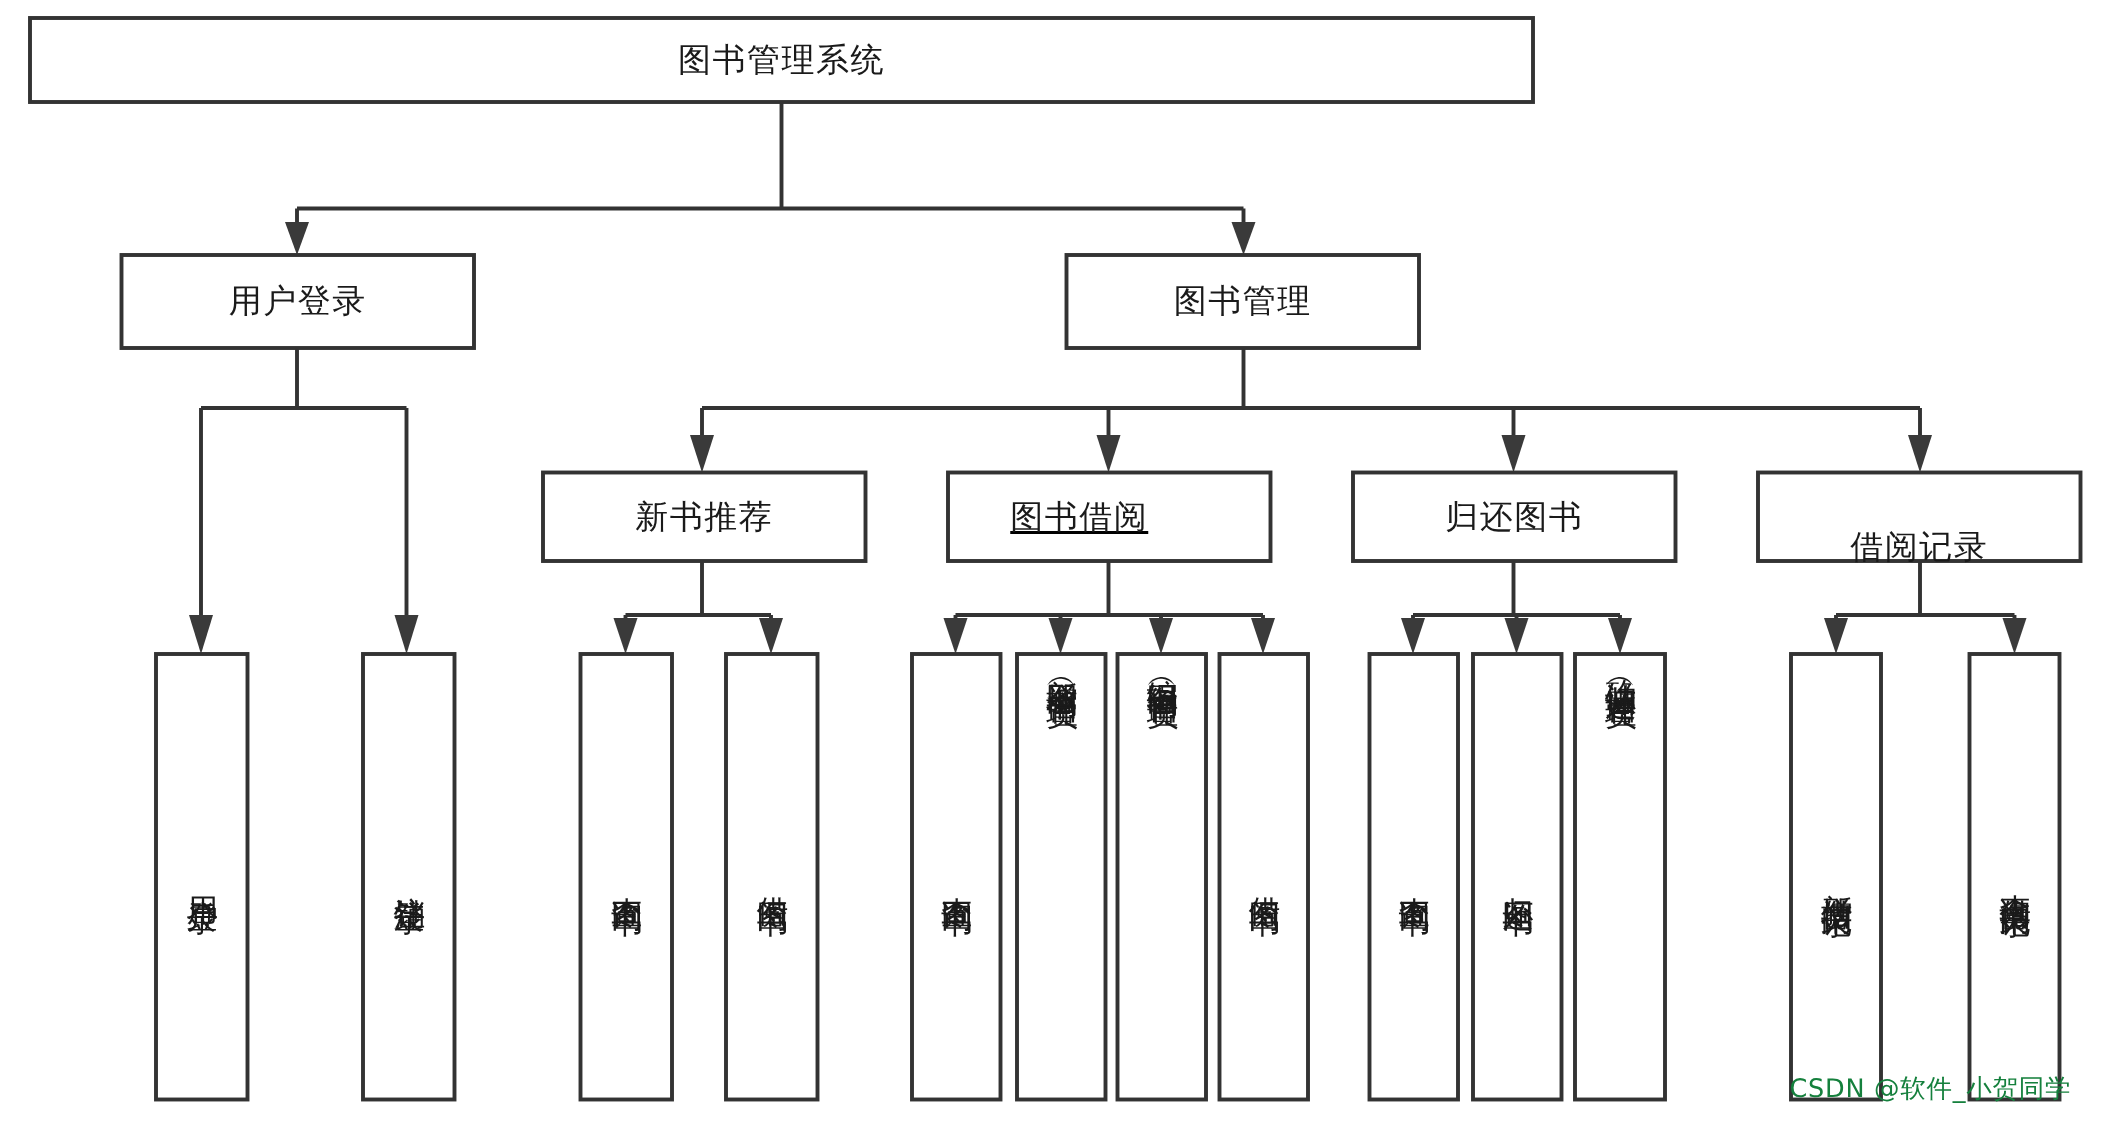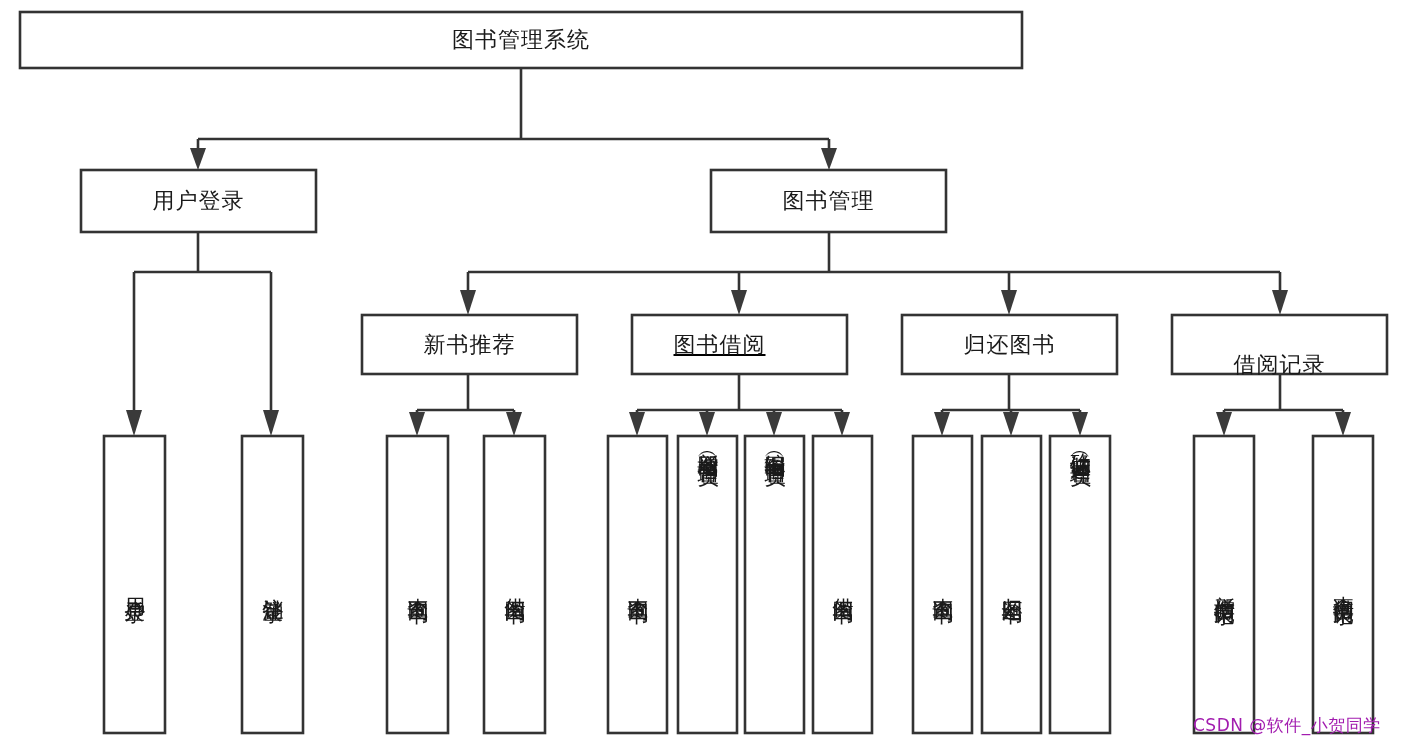--- a/index.html
+++ b/index.html
@@ -71,21 +71,21 @@
     color: #1a1a1a;
     letter-spacing: 1px;
     white-space: nowrap;
   }
   #watermark {
     position: absolute;
     left: 1193px;
     top: 714px;
     font-family: "DejaVu Sans", "Liberation Sans", sans-serif;
     font-size: 17px;
-    color: #a21caf;
+    color: #15803d;
     white-space: nowrap;
     letter-spacing: 0.5px;
   }
 </style>
 </head>
 <body>
 
 <div id="diagram-root">
 
   <svg class="flow" viewBox="0 0 1405 747">

